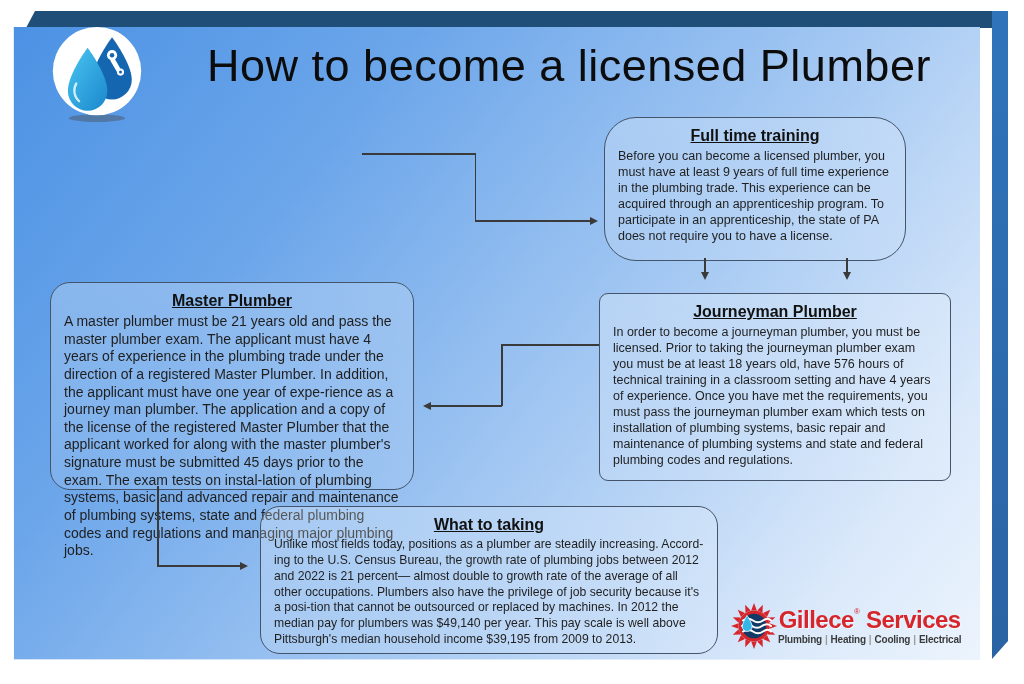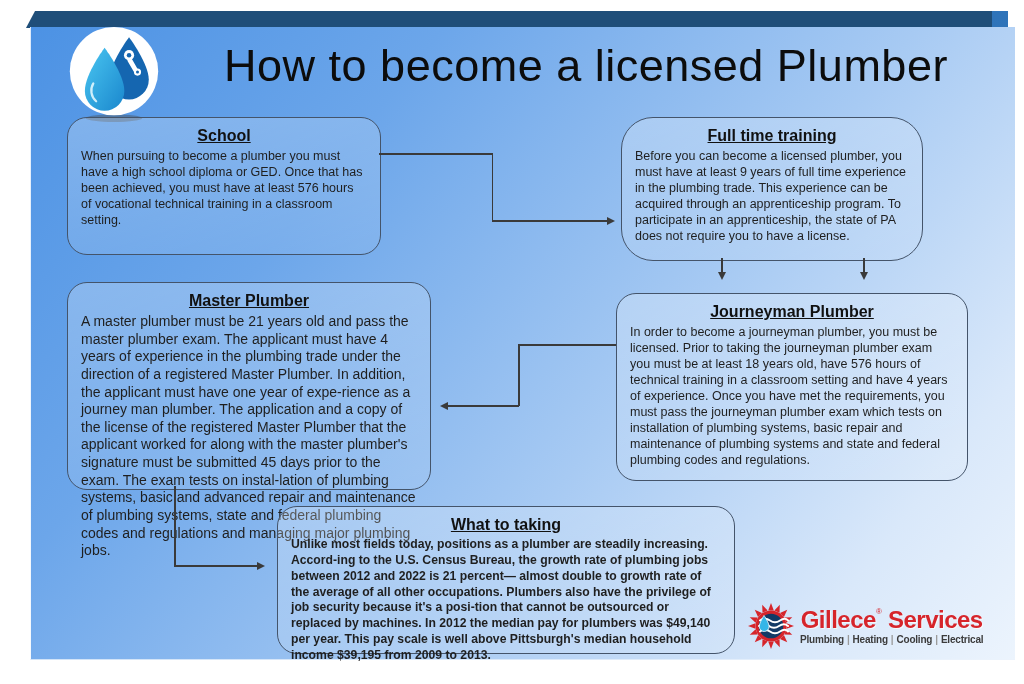--- a/index.html
+++ b/index.html
@@ -5,52 +5,52 @@
   html,body{margin:0;padding:0;background:#ffffff;}
   .stage{position:relative;width:1024px;height:684px;background:#ffffff;overflow:hidden;
          font-family:"Liberation Sans","DejaVu Sans",sans-serif;}
 
   
   .slab-top{position:absolute;left:26px;top:11px;width:982px;height:17px;background:#1f4e79;
             clip-path:polygon(9px 0,100% 0,100% 100%,0 100%);}
   .slab-right{position:absolute;left:992px;top:11px;width:16px;height:648px;
               background:linear-gradient(180deg,#2f74ba,#2a63a4);
               clip-path:polygon(0 0,100% 0,100% calc(100% - 18px),0 100%);}
-  .face{position:absolute;left:30px;top:27px;width:966px;height:632px;
+  .face{position:absolute;left:13px;top:27px;width:966px;height:632px;
         background:linear-gradient(128deg,#4c92e4 0%,#6ca6ea 28%,#a7caf3 60%,#d9e8fa 85%,#ecf4fd 100%);
-        border-left:1px solid rgba(255,255,255,.55);border-bottom:1px solid rgba(255,255,255,.75);padding-left:18px;}
+        border-left:1px solid rgba(255,255,255,.55);border-bottom:1px solid rgba(255,255,255,.75);}
 
   .title{position:absolute;left:140px;top:14px;width:830px;text-align:center;
          font-size:45px;line-height:1.1;color:#0c0c0c;letter-spacing:.5px;}
 
   .logo-badge{position:absolute;left:36px;top:-2px;width:94px;height:98px;}
 
   
   .node{position:absolute;border:1.5px solid #44546a;border-radius:20px;
         background:linear-gradient(165deg,rgba(255,255,255,.26),rgba(255,255,255,.06));}
   .node h2{margin:9px 14px 3px;text-align:center;font-size:16px;font-weight:bold;
            text-decoration:underline;color:#111;}
   .node p{margin:3px 13px;font-size:12.5px;line-height:1.28;color:#1f1f1f;}
   .node-school{left:36px;top:90px;width:312px;height:136px;}
   .node-training{left:590px;top:90px;width:300px;height:142px;border-radius:32px;}
   .node-master{left:36px;top:255px;width:362px;height:206px;}
   .node-master p{font-size:14px;line-height:1.26;}
-  .node-journeyman{left:585px;top:266px;width:350px;height:186px;}
+  .node-journeyman{left:585px;top:266px;width:350px;height:186px;border-radius:9px;}
   .node-expect{left:246px;top:479px;width:456px;height:146px;}
-  .node-expect p{font-size:12.2px;line-height:1.3;font-weight:bold;}
+  .node-expect p{font-size:12.2px;line-height:1.3;}
 
   
   .ln{position:absolute;background:#3a3a3a;}
   .arr{position:absolute;width:0;height:0;}
   .arr-r{border-top:4px solid transparent;border-bottom:4px solid transparent;border-left:8px solid #3a3a3a;}
   .arr-l{border-top:4px solid transparent;border-bottom:4px solid transparent;border-right:8px solid #3a3a3a;}
   .arr-d{border-left:4px solid transparent;border-right:4px solid transparent;border-top:8px solid #3a3a3a;}
 
   
-  .footer-logo{position:absolute;left:716px;top:575px;display:flex;align-items:center;gap:5px;}
+  .footer-logo{position:absolute;left:716px;top:575px;display:flex;align-items:center;}
   .brand-col{display:flex;flex-direction:column;align-items:center;}
   .brand-line{line-height:1;white-space:nowrap;}
   .brand{font-size:24px;font-weight:bold;letter-spacing:-.5px;color:#d6252b;
          text-shadow:1px 1px 0 rgba(255,255,255,.65);}
   .reg{font-size:8px;color:#d6252b;vertical-align:top;line-height:1;}
   .tagline{margin-top:2px;font-size:10px;font-weight:bold;letter-spacing:-.2px;color:#3b3b3b;white-space:nowrap;text-align:right;}
   .tagline .sep{color:#9a9a9a;margin:0 3px;}
 </style>
 </head>
 <body>
@@ -79,24 +79,20 @@
               <stop offset="1" stop-color="#1a87cd"></stop>
           </linearGradient>
         </defs>
         <path d="M40 24 C40 24 19 52 19 70 a21 21 0 0 0 42 0 C61 52 40 24 40 24 Z" fill="url(#dropGrad)"></path>
         <path d="M28 62 a15 15 0 0 0 3 19" fill="none" stroke="#eafaff" stroke-width="2.4" stroke-linecap="round" opacity=".85"></path>
       </svg>
     </div>
 
     <div class="title">How to become a licensed Plumber</div>
 
-    <div class="node node-school">
-      <h2>School</h2>
-      <p>When pursuing to become a plumber you must have a high school diploma or GED. Once that has been achieved, you must have at least 576 hours of vocational technical training in a classroom setting.</p>
-    </div>
 
     <div class="node node-training">
       <h2>Full time training</h2>
       <p>Before you can become a licensed plumber, you must have at least 9 years of full time experience in the plumbing trade. This experience can be acquired through an apprenticeship program. To participate in an apprenticeship, the state of PA does not require you to have a license.</p>
     </div>
 
     <div class="node node-master">
       <h2>Master Plumber</h2>
       <p>A master plumber must be 21 years old and pass the master plumber exam. The applicant must have 4 years of experience in the plumbing trade under the direction of a registered Master Plumber. In addition, the applicant must have one year of expe-rience as a journey man plumber. The application and a copy of the license of the registered Master Plumber that the applicant worked for along with the master plumber's signature must be submitted 45 days prior to the exam. The exam tests on instal-lation of plumbing systems, basic and advanced repair and maintenance of plumbing systems, state and federal plumbing codes and regulations and managing major plumbing jobs.</p>
     </div>

